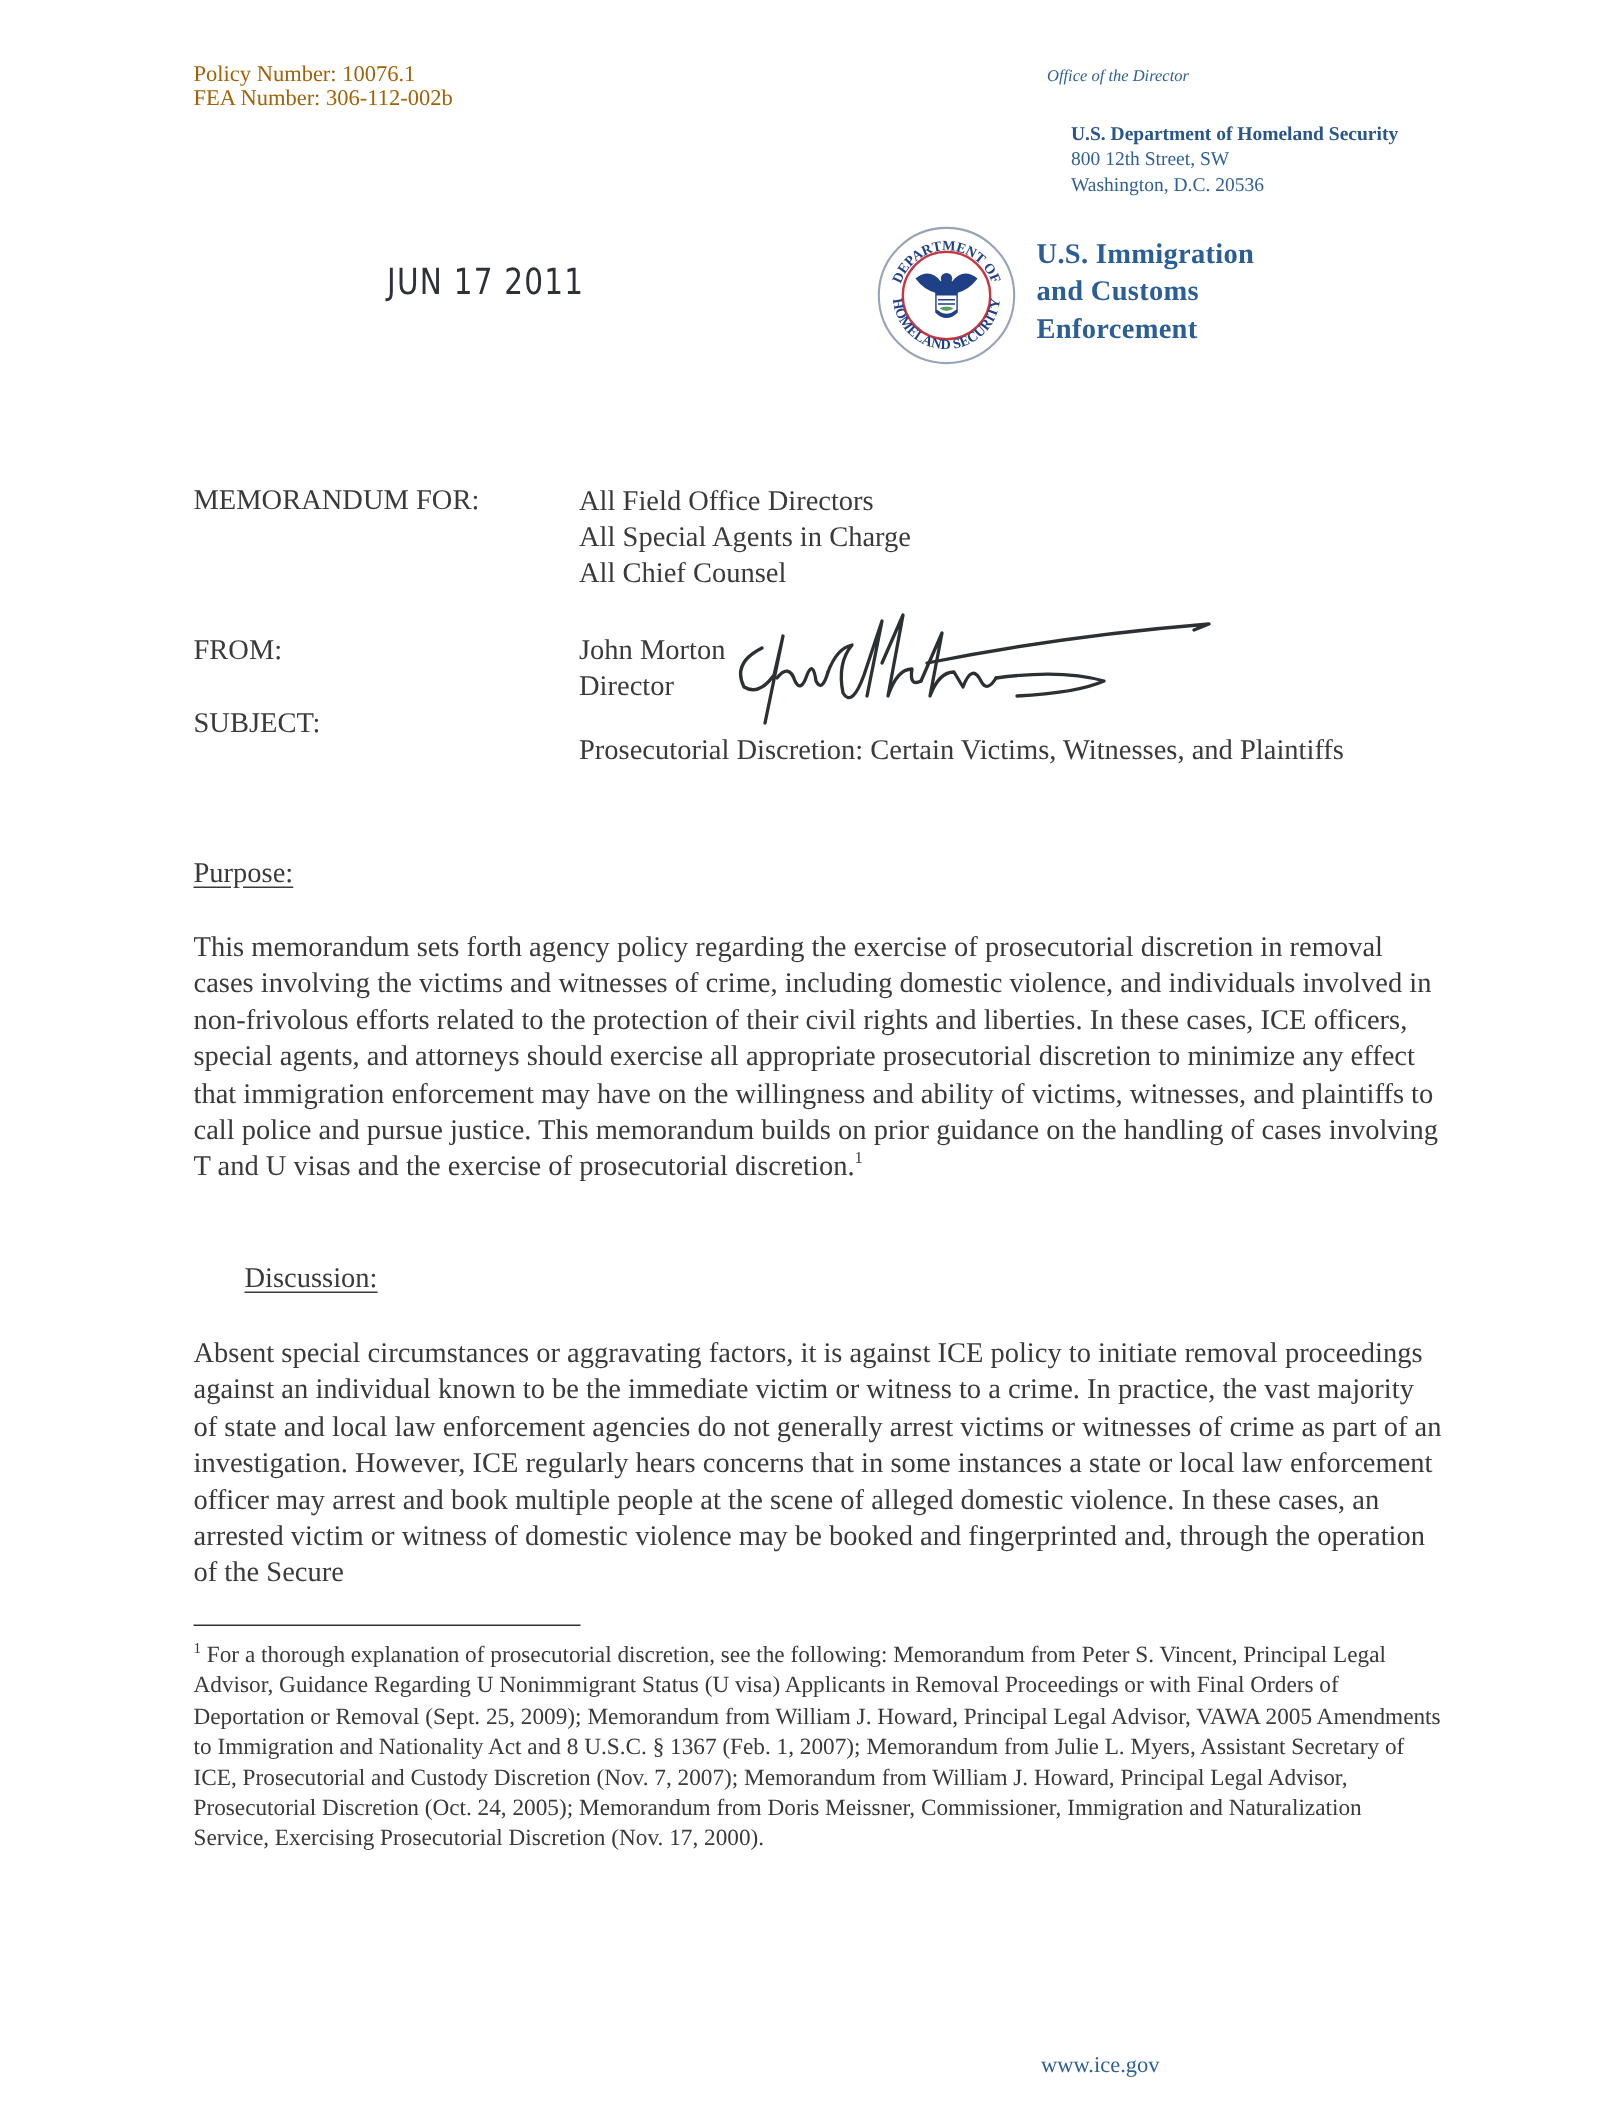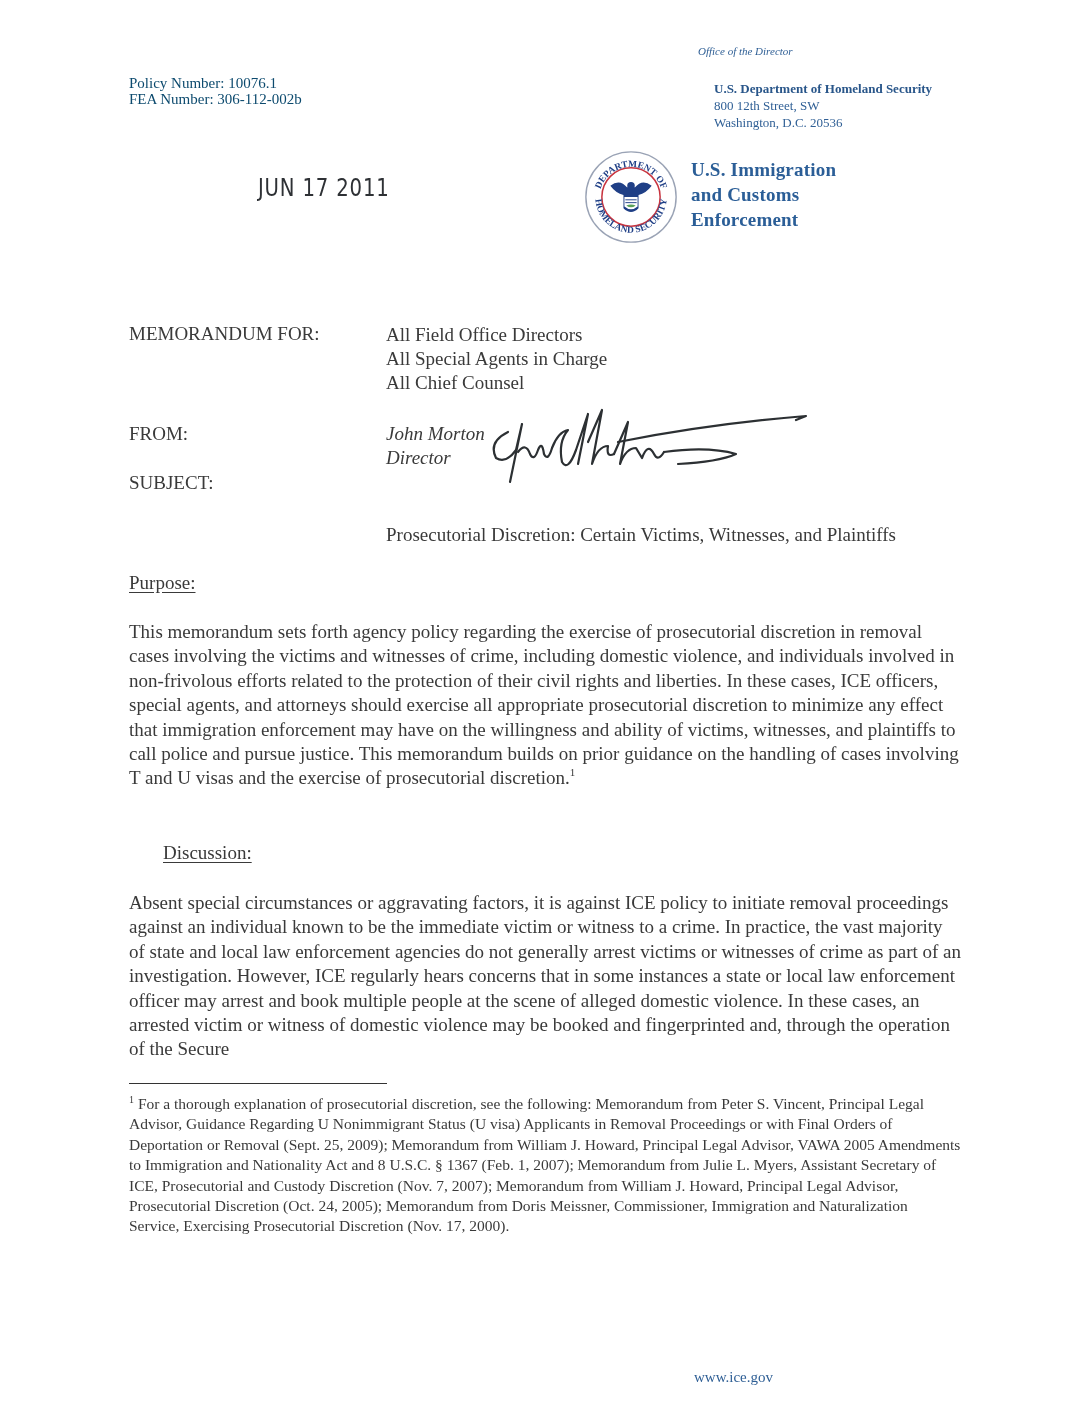--- a/index.html
+++ b/index.html
@@ -3,21 +3,21 @@
 <meta charset="utf-8">
 <style>
   html, body { margin: 0; padding: 0; background: #ffffff; }
   body {
     width: 1082px; height: 1409px; position: relative; overflow: hidden;
     font-family: "Liberation Serif", serif; color: #3a3a3a;
   }
   .abs { position: absolute; }
 
   
-  .policy { left: 129px; top: 42px; font-size: 15px; line-height: 16px; color: #0c4a6e; margin-top: 33px; }
+  .policy { left: 129px; top: 42px; font-size: 15px; line-height: 16px; color: #a16207; }
 
   
   .office { left: 698px; top: 45px; font-size: 11px; font-style: italic; color: #2f5f95; }
   .dept   { left: 690px; top: 80px; font-size: 13px; line-height: 17px; color: #2f5f95; margin-left: 24px; }
   .dept .b { font-weight: bold; color: #29568a; }
 
   .stamp {
     left: 258px; top: 174px; font-family: "DejaVu Sans", sans-serif;
     font-size: 24px; color: #2e3135; letter-spacing: 1px; transform: scaleX(0.82);
     transform-origin: left top; font-weight: 500;
@@ -97,39 +97,39 @@
 </div>
 
 <div class="abs label" style="top:323px;">MEMORANDUM FOR:</div>
 <div class="abs val" style="top:323px;">
   <div>All Field Office Directors</div>
   <div>All Special Agents in Charge</div>
   <div>All Chief Counsel</div>
 </div>
 
 <div class="abs label" style="top:423px;">FROM:</div>
-<div class="abs val" style="top:422px;font-style:italic;">
+<div class="abs val" style="top:422px;">
   <div>John Morton</div>
   <div>Director</div>
 </div>
 
 <svg class="abs signature" viewBox="0 0 340 92">
   <g fill="none" stroke="#2c3033" stroke-width="2.2" stroke-linecap="round" stroke-linejoin="round">
     <path d="M30 30 Q10 40 18 56 Q28 62 38 48 L44 22 L32 80"></path>
     <path d="M40 50 Q48 40 52 52 Q56 60 60 48 Q64 38 66 52 Q70 60 74 46"></path>
     <path d="M74 46 Q80 30 90 28 Q80 40 84 60 Q90 70 98 48 L110 12 L100 62"></path>
     <path d="M110 40 L124 8 L114 62 Q120 44 130 44 Q128 56 136 52"></path>
     <path d="M136 52 L150 20 L142 62 Q148 46 158 46 L164 56 Q170 40 176 52 Q180 60 186 50"></path>
     <path d="M140 40 Q230 22 328 14 L318 18"></path>
     <path d="M186 50 Q230 44 258 52 Q240 60 200 62"></path>
   </g>
 </svg>
 
 <div class="abs label" style="top:472px;">SUBJECT:</div>
-<div class="abs val" style="top:523px;">Prosecutorial Discretion: Certain Victims, Witnesses, and Plaintiffs</div>
+<div class="abs val" style="top:489px;">Prosecutorial Discretion: Certain Victims, Witnesses, and Plaintiffs</div>
 
 <div class="abs heading" style="top:572px;">Purpose:</div>
 <div class="abs para" style="top:620px;">
   <p><span>This memorandum sets forth agency policy regarding the exercise of prosecutorial discretion in removal cases involving the victims and witnesses of crime, including domestic violence, and individuals involved in non-frivolous efforts related to the protection of their civil rights and liberties.  In these cases, ICE officers, special agents, and attorneys should exercise all appropriate prosecutorial discretion to minimize any effect that immigration enforcement may have on the willingness and ability of victims, witnesses, and plaintiffs to call police and pursue justice.  This memorandum builds on prior guidance on the handling of cases involving T and U visas and the exercise of prosecutorial discretion.</span><sup>1</sup></p>
 </div>
 
 <div class="abs heading" style="top:842px;margin-left:34px;">Discussion:</div>
 <div class="abs para" style="top:891px;">
   <p>Absent special circumstances or aggravating factors, it is against ICE policy to initiate removal proceedings against an individual known to be the immediate victim or witness to a crime.  In practice, the vast majority of state and local law enforcement agencies do not generally arrest victims or witnesses of crime as part of an investigation.  However, ICE regularly hears concerns that in some instances a state or local law enforcement officer may arrest and book multiple people at the scene of alleged domestic violence.  In these cases, an arrested victim or witness of domestic violence may be booked and fingerprinted and, through the operation of the Secure</p>
 </div>

